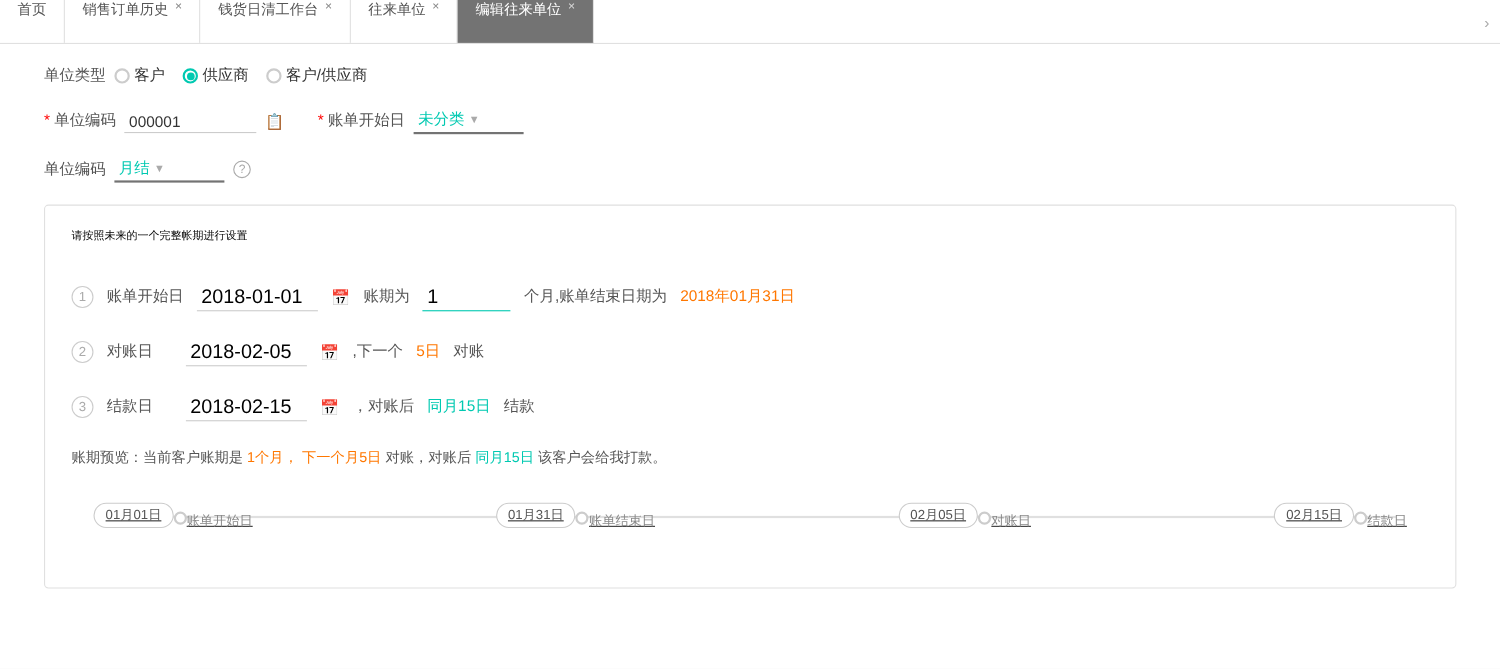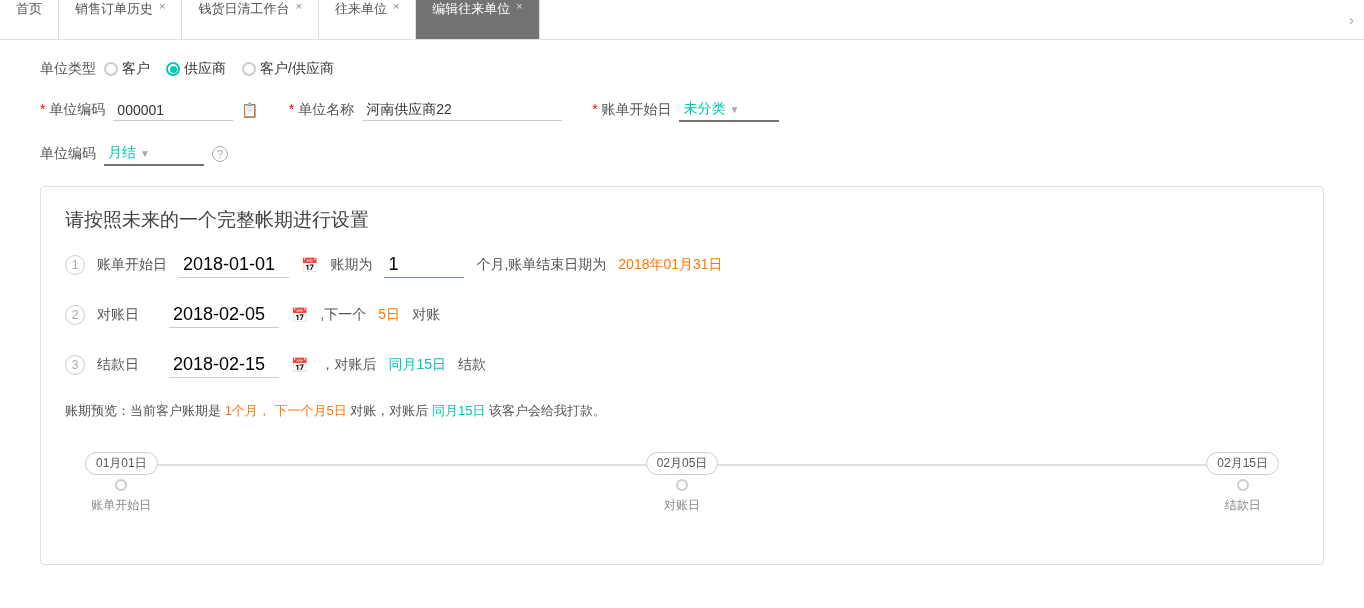--- a/index.html
+++ b/index.html
@@ -144,23 +144,23 @@
     }
 
     
     .card-box {
       border: 1px solid #e0e0e0;
       border-radius: 4px;
       padding: 20px 24px;
       margin-bottom: 16px;
     }
     .card-title {
-      font-size: 19px;
-      color: #404040;
-      margin-bottom: 19px;
+      font-size: 10px;
+      color: #000000;
+      margin-bottom: 36px;
     }
 
     
     .step-row {
       display: flex;
       align-items: center;
       margin-bottom: 24px;
       gap: 12px;
     }
     .step-num {
@@ -195,24 +195,25 @@
 
     
     .preview-text {
       font-size: 13px;
       color: #555;
       margin-top: 10px;
       margin-bottom: 16px;
     }
     .timeline-node {
       display: flex;
-      flex-direction: column;
+      flex-direction: row;
       align-items: center;
       position: relative;
       z-index: 1;
+      text-decoration: underline;
     }
     .timeline-dot {
       width: 12px;
       height: 12px;
       border-radius: 50%;
       border: 2px solid #ccc;
       background: #fff;
     }
     .timeline-badge {
       border: 1px solid #ccc;
@@ -277,24 +278,20 @@
         </div>
       </div>
     </div>
   </div>
 
   <div class="form-row">
     <div class="form-group">
       <span class="form-label required">单位编码</span>
       <input class="input-field" type="text" value="000001" style="">
       <span class="calendar-icon">📋</span>
-    </div>
-    <div class="form-group">
-      <span class="form-label required">单位名称</span>
-      <input class="input-field wide" type="text" value="河南供应商22" style="">
     </div>
     <div class="form-group">
       <span class="form-label required">账单开始日</span>
       <div class="select-field">
         <span class="select-value">未分类</span>
         <span class="select-arrow">▼</span>
       </div>
     </div>
   </div>
 
@@ -355,20 +352,25 @@
     <div style="position:relative; padding: 16px 20px 30px 20px;">
       <div style="position:absolute; top:28px; left:30px; right:30px; height:2px; background:#e0e0e0;"></div>
       <div style="display:flex; justify-content:space-between; align-items:flex-start; position:relative; z-index:1;">
 
         <div class="timeline-node">
           <div class="timeline-badge">01月01日</div>
           <div class="timeline-dot"></div>
           <div class="timeline-node-label">账单开始日</div>
         </div>
 
+        <div class="timeline-node">
+          <div class="timeline-badge">01月31日</div>
+          <div class="timeline-dot"></div>
+          <div class="timeline-node-label">账单结束日</div>
+        </div>
 
         <div class="timeline-node">
           <div class="timeline-badge">02月05日</div>
           <div class="timeline-dot"></div>
           <div class="timeline-node-label">对账日</div>
         </div>
 
         <div class="timeline-node">
           <div class="timeline-badge">02月15日</div>
           <div class="timeline-dot"></div>

